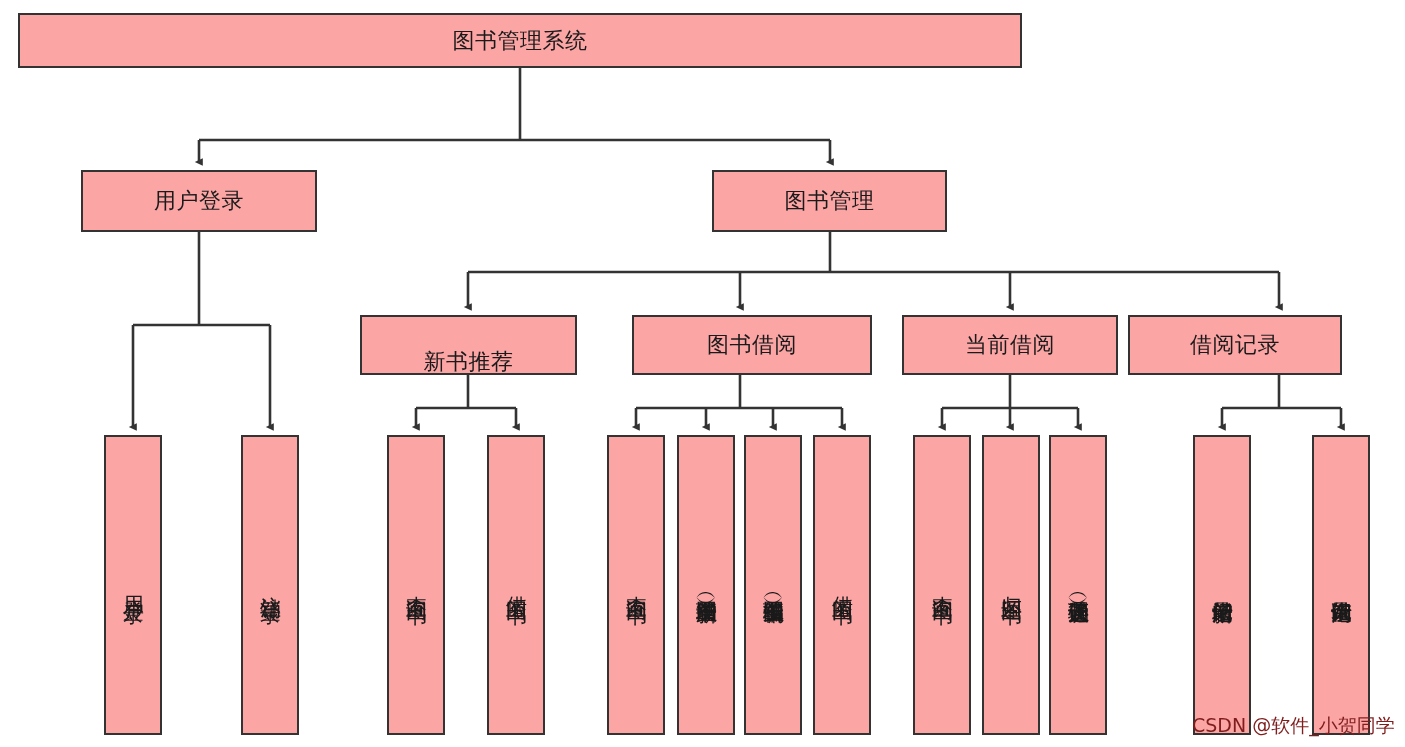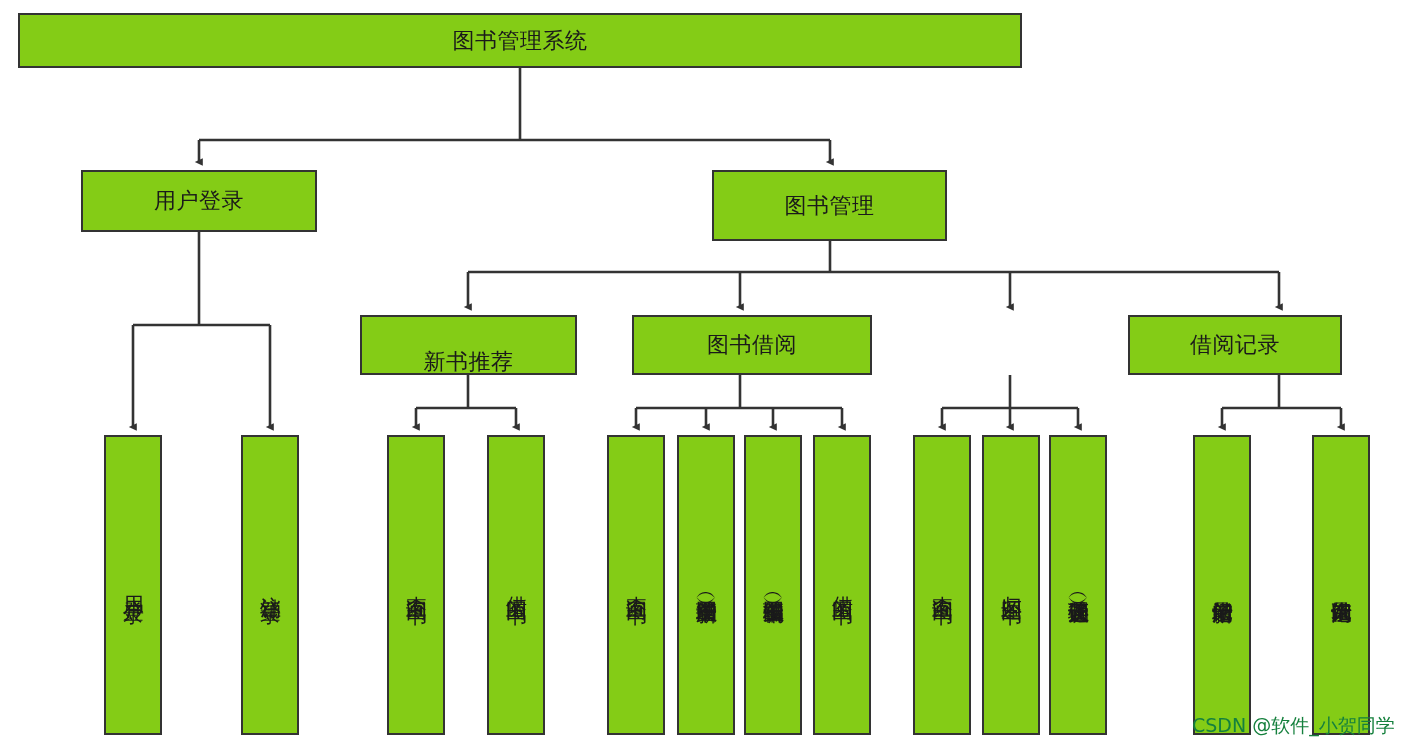--- a/index.html
+++ b/index.html
@@ -23,21 +23,21 @@
     position: absolute;
     left: 0;
     top: 0;
     width: 1405px;
     height: 747px;
     pointer-events: none;
   }
   .node {
     position: absolute;
     box-sizing: border-box;
-    background: #84cc16;
+    background: #fca5a5;
     border: 2px solid #333333;
     display: flex;
     align-items: center;
     justify-content: center;
     overflow: hidden;
   }
   .node .label {
     color: #1a1a1a;
     line-height: 1.05;
     text-align: center;
@@ -57,21 +57,21 @@
     font-size: 21px;
     letter-spacing: 3px;
     line-height: 1;
   }
   .node.vert.tight .label {
     font-size: 21px;
     letter-spacing: 0px;
   }
   .watermark {
     position: absolute;
-    color: #15803d;
+    color: #7f1d1d;
     font-size: 19px;
     white-space: nowrap;
     font-family: "DejaVu Sans", "Liberation Sans", sans-serif;
   }
 </style>
 </head>
 <body>
 
 <div id="diagram-root">
 
@@ -125,30 +125,33 @@
     </g>
   </svg>
 
   <div class="node horiz" style="left:18px; top:13px; width:1004px; height:55px;">
     <span class="label">图书管理系统</span>
   </div>
 
   <div class="node horiz" style="left:81px; top:170px; width:236px; height:62px;">
     <span class="label">用户登录</span>
   </div>
-  <div class="node horiz" style="left:712px; top:170px; width:235px; height:71px;">
+  <div class="node horiz" style="left:712px; top:170px; width:235px; height:62px;">
     <span class="label">图书管理</span>
   </div>
 
   <div class="node horiz" style="left:360px; top:315px; width:217px; height:60px;align-items:flex-end;">
     <span class="label">新书推荐</span>
   </div>
   <div class="node horiz" style="left:632px; top:315px; width:240px; height:60px;">
     <span class="label">图书借阅</span>
   </div>
+  <div class="node horiz" style="left:902px; top:315px; width:216px; height:60px;">
+    <span class="label">当前借阅</span>
+  </div>
   <div class="node horiz" style="left:1128px; top:315px; width:214px; height:60px;">
     <span class="label">借阅记录</span>
   </div>
 
   <div class="node vert" style="left:104px; top:435px; width:58px; height:300px;">
     <span class="label">用户登录</span>
   </div>
   <div class="node vert" style="left:241px; top:435px; width:58px; height:300px;">
     <span class="label">注销登录</span>
   </div>

